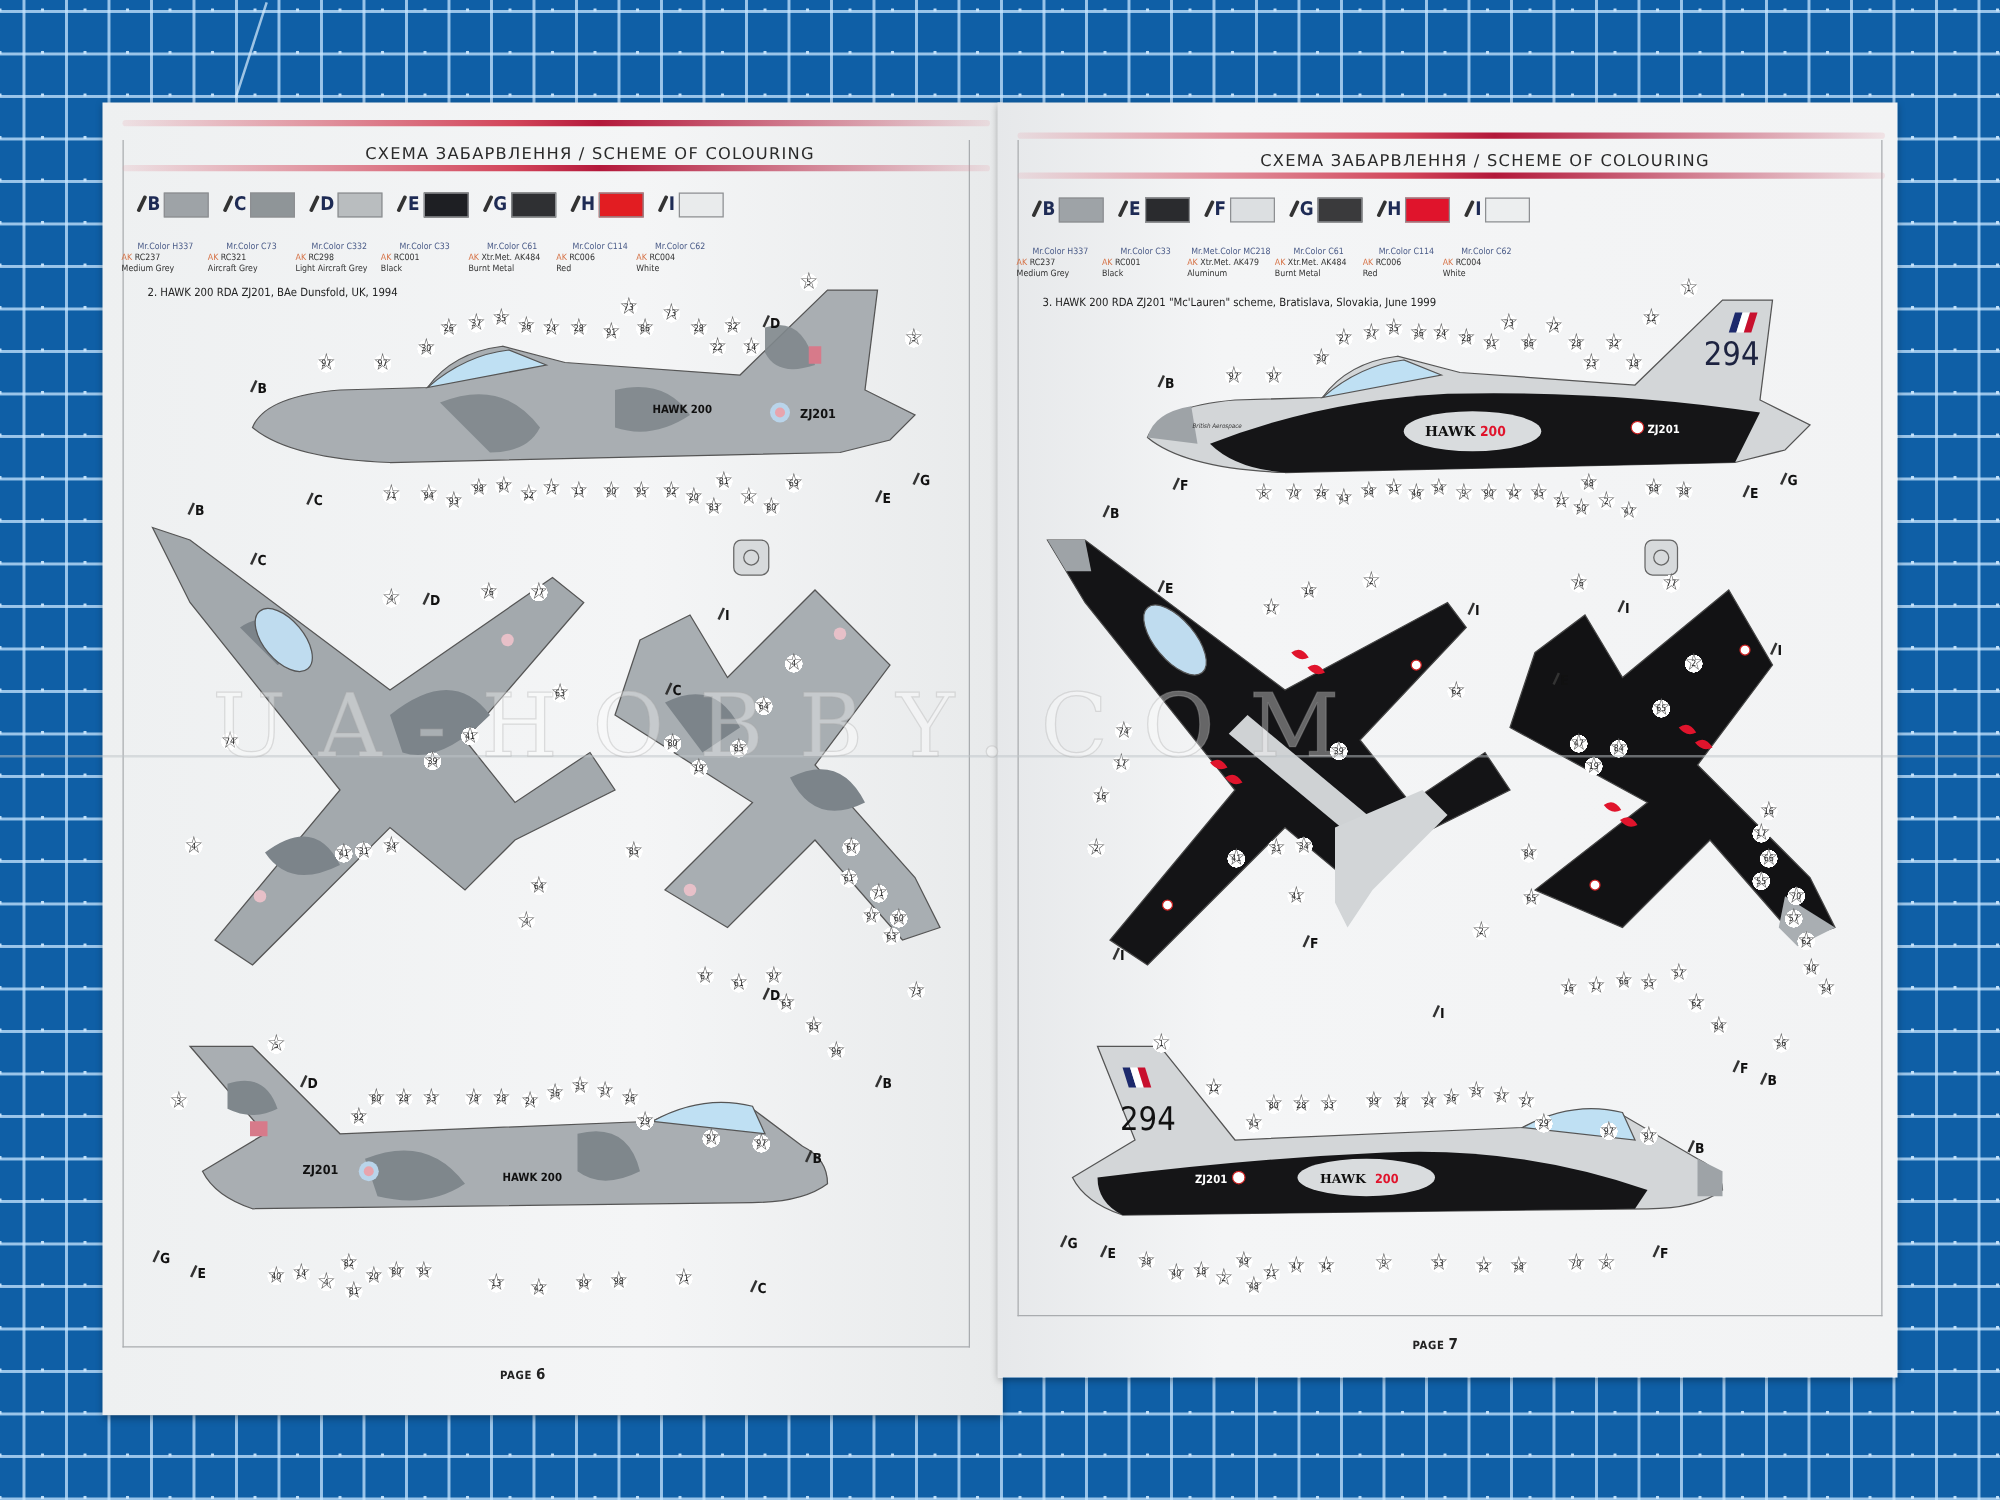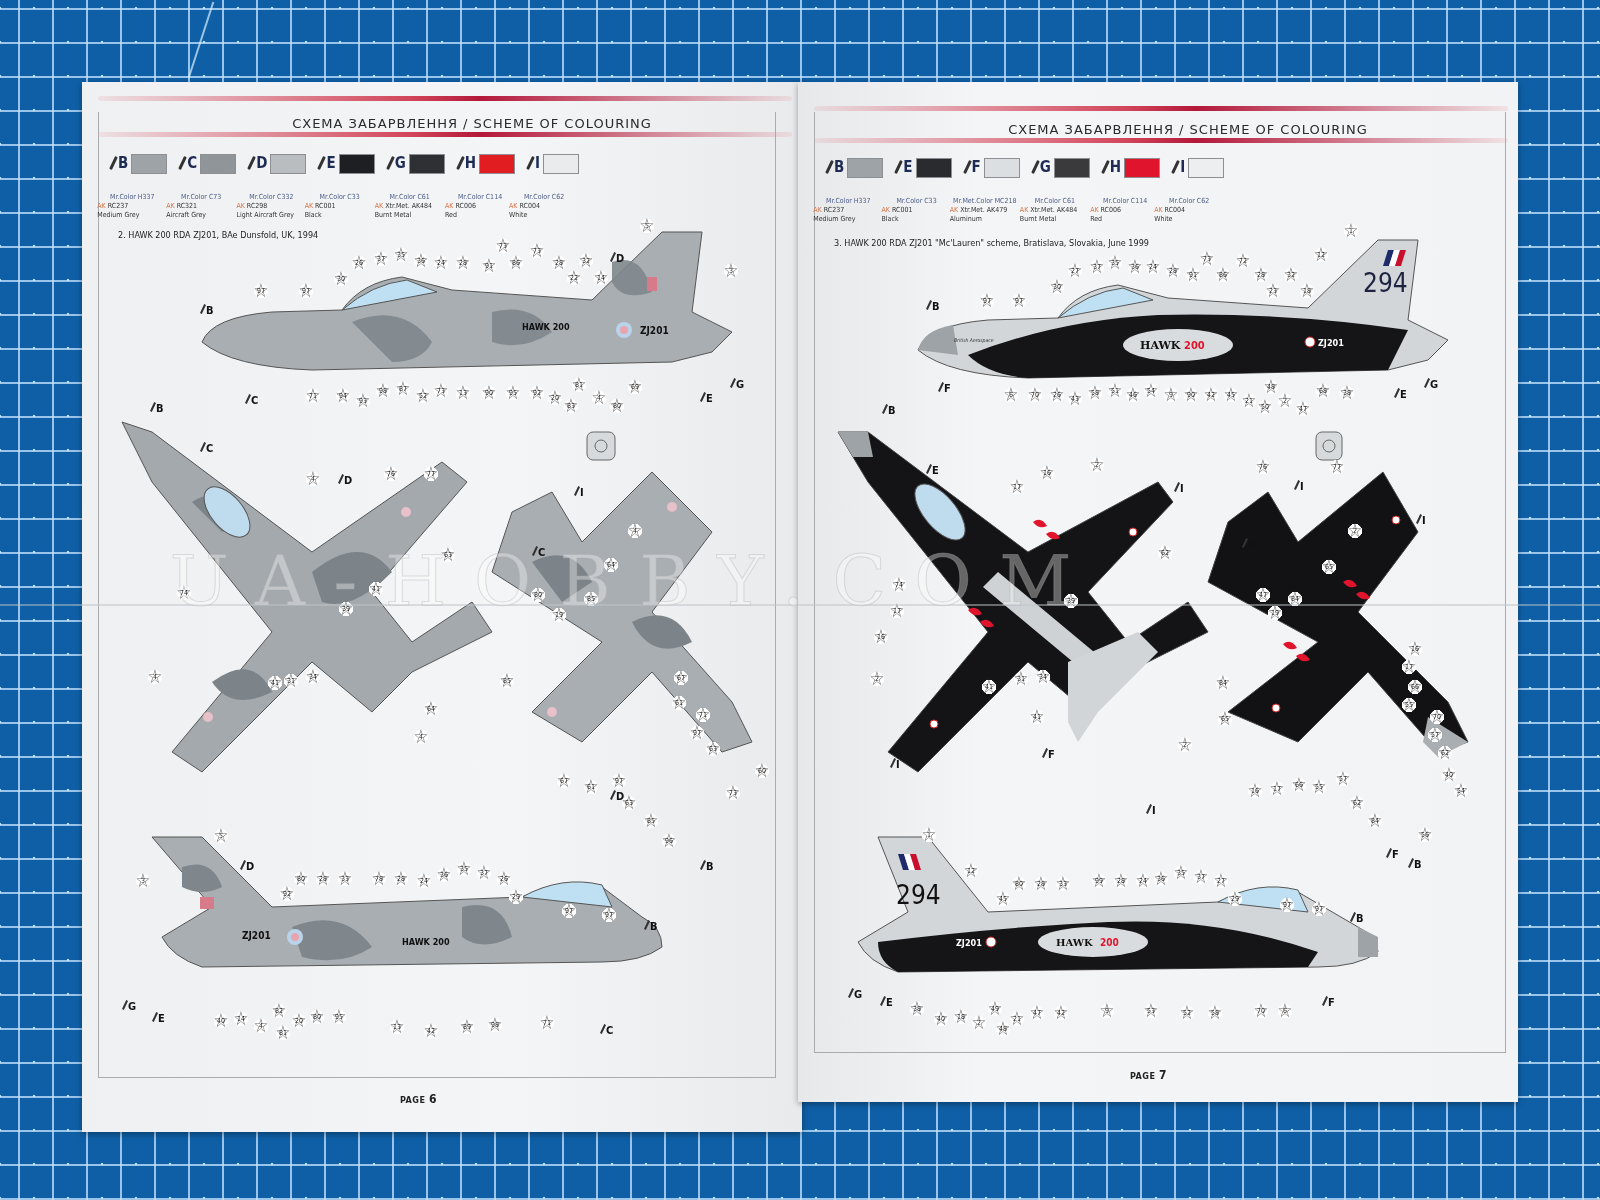--- a/index.html
+++ b/index.html
@@ -363,21 +363,21 @@
     </div>
   <div class="star" style="left:612px;top:624px;">
       <span>71</span>
     </div>
   <div class="star" style="left:606px;top:642px;">
       <span>97</span>
     </div>
   <div class="star" style="left:622px;top:658px;">
       <span>63</span>
     </div>
-  <div class="star" style="left:628px;top:680px;margin-left:43px;">
+  <div class="star" style="left:628px;top:644px;">
       <span>60</span>
     </div>
   <div class="star" style="left:642px;top:702px;">
       <span>73</span>
     </div>
   <div class="star" style="left:578px;top:750px;">
       <span>96</span>
     </div>
   <div class="star" style="left:340px;top:618px;">
       <span>64</span>

